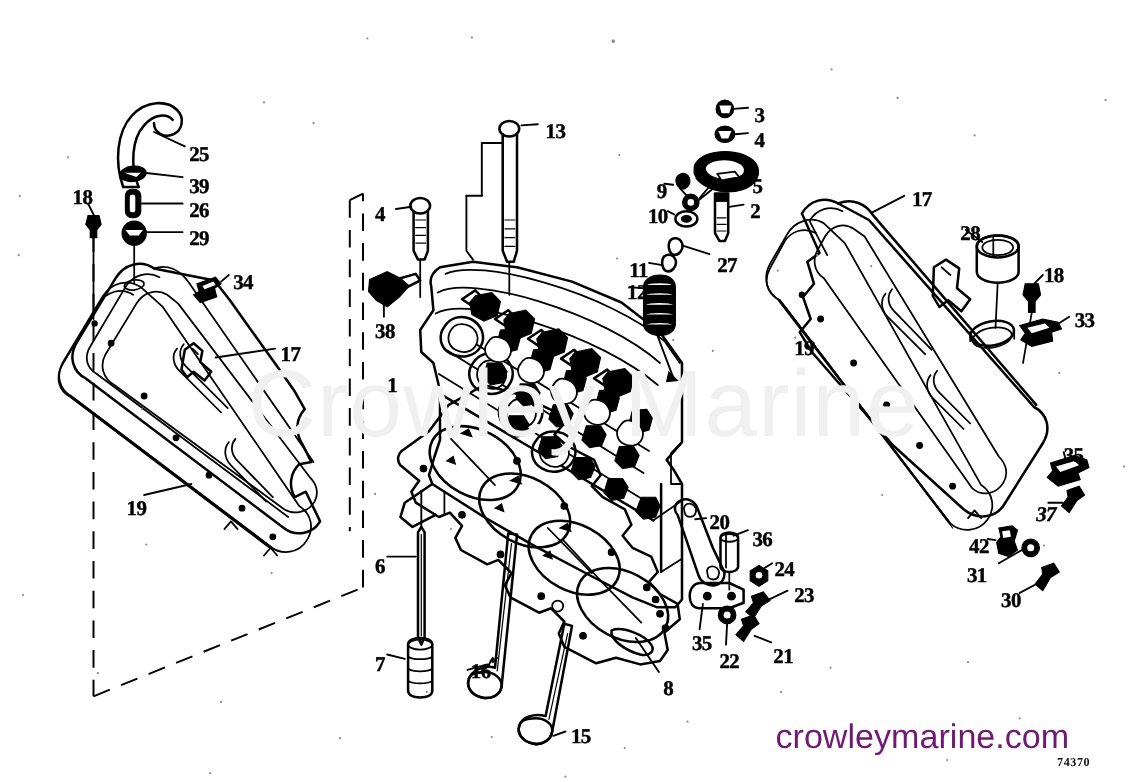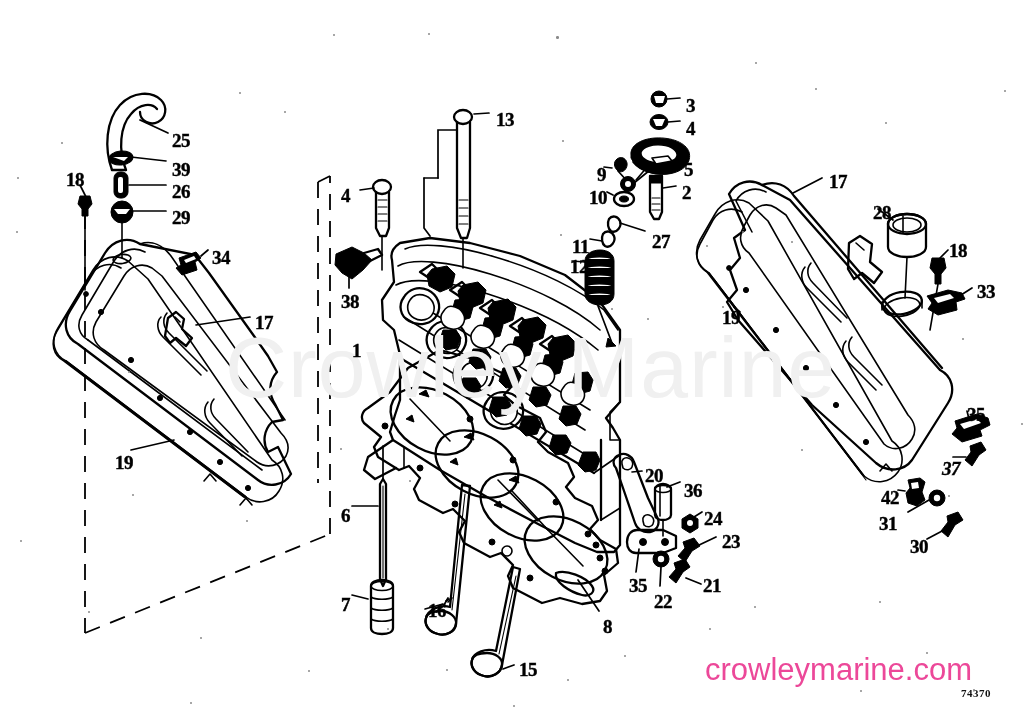--- a/index.html
+++ b/index.html
@@ -38,21 +38,21 @@
     white-space:nowrap;
     user-select:none;
     pointer-events:none;
   }
   
   .wm-bottom{
     position:absolute;
     left:705px; top:652px;
     font-family:"Liberation Sans", sans-serif;
     font-size:31px;
-    color:#ec4899;
+    color:#701a75;
     letter-spacing:0px;
     white-space:nowrap;
     user-select:none;
   }
   .code-num{
     position:absolute;
     left:961px; top:687px;
     font-family:"Liberation Serif", serif;
     font-size:11px;
     font-weight:bold;
@@ -670,21 +670,21 @@
       <div class="callout" style="left: 341px; top: 595px;">7</div>
       <div class="callout" style="left: 428px; top: 601px; text-align: right;">16</div>
       <div class="callout" style="left: 519px; top: 660px;">15</div>
       <div class="callout" style="left: 603px; top: 617px;">8</div>
       <div class="callout" style="left: 645px; top: 466px;">20</div>
       <div class="callout" style="left: 684px; top: 481px;">36</div>
       <div class="callout" style="left: 704px; top: 509px;">24</div>
       <div class="callout" style="left: 722px; top: 532px;">23</div>
       <div class="callout" style="left: 629px; top: 576px;">35</div>
       <div class="callout" style="left: 654px; top: 592px;">22</div>
-      <div class="callout" style="left: 703px; top: 576px;">21</div>
+      <div class="callout" style="left: 703px; top: 588px;">21</div>
     </div>
 
   <div id="specks">
       <div class="speck" style="left: 556px; top: 36px; width: 2.6px; height: 2.6px;"></div>
       <div class="speck" style="left: 284px; top: 111px; width: 2.4px; height: 2.4px;"></div>
       <div class="speck" style="left: 333px; top: 34px; width: 2.2px; height: 2.2px;"></div>
       <div class="speck" style="left: 1004px; top: 90px; width: 2.4px; height: 2.4px;"></div>
       <div class="speck" style="left: 428px; top: 33px; width: 2px; height: 2px;"></div>
       <div class="speck" style="left: 755px; top: 62px; width: 2.2px; height: 2.2px;"></div>
       <div class="speck" style="left: 885px; top: 122px; width: 2px; height: 2px;"></div>

